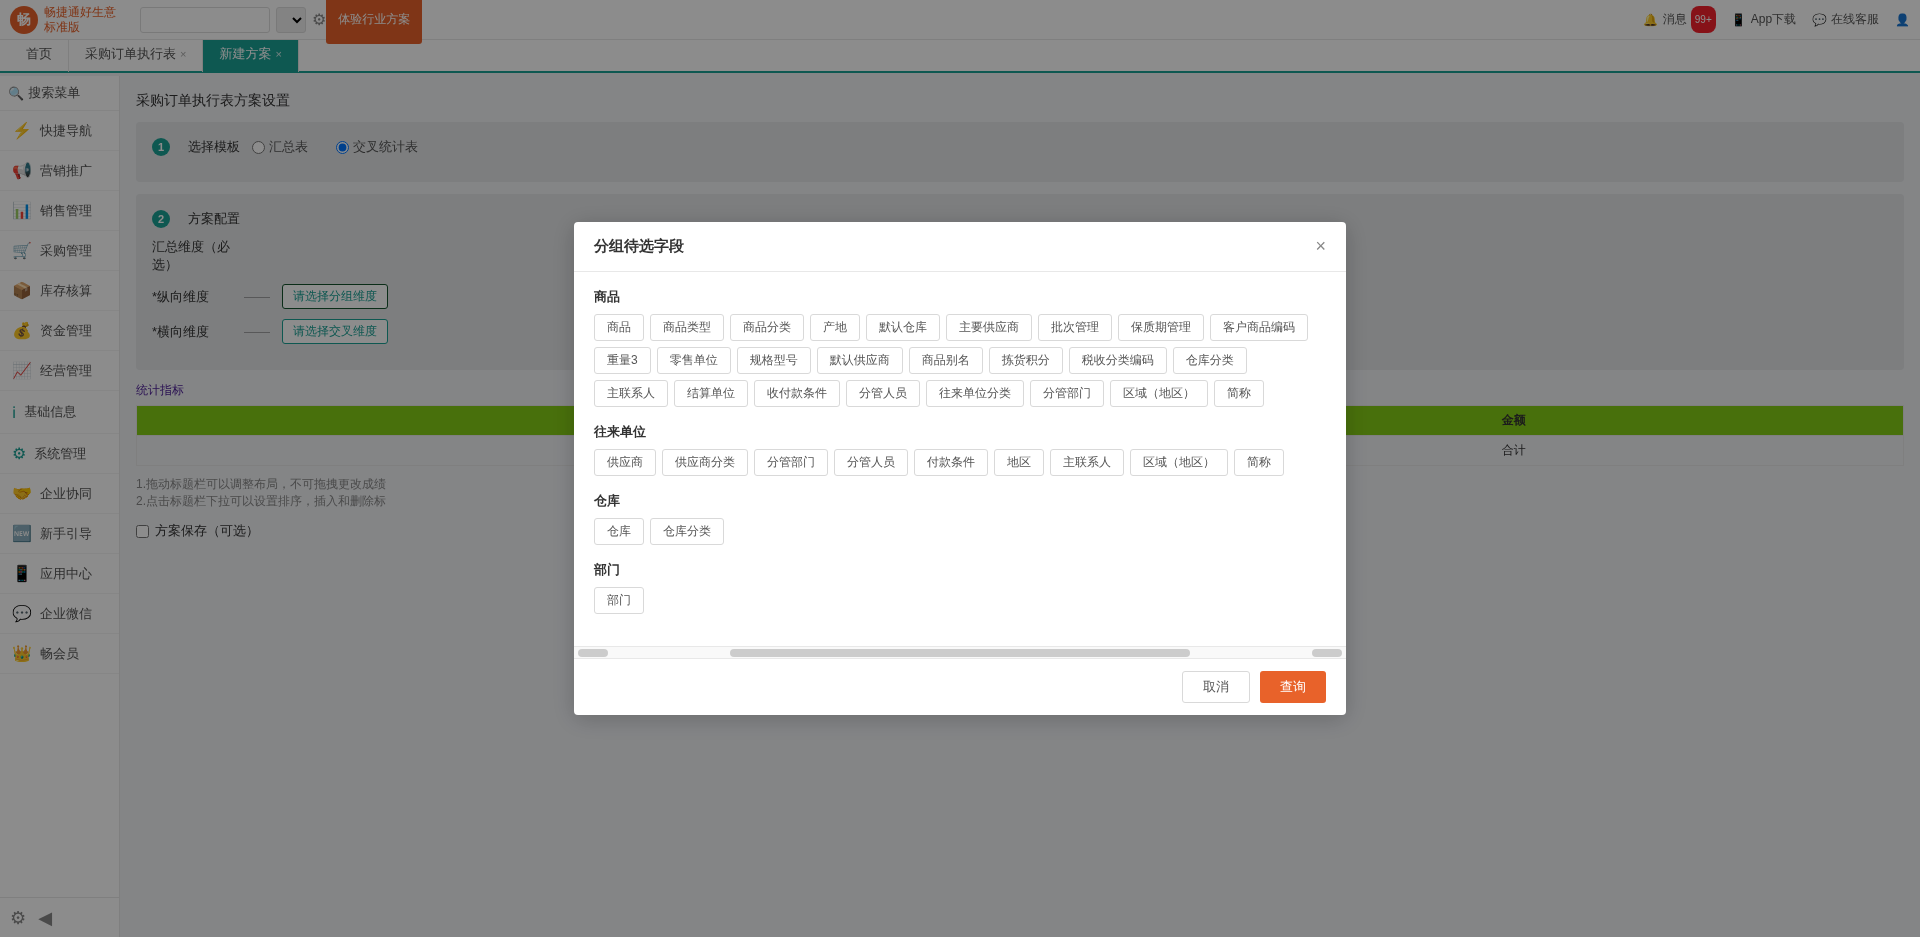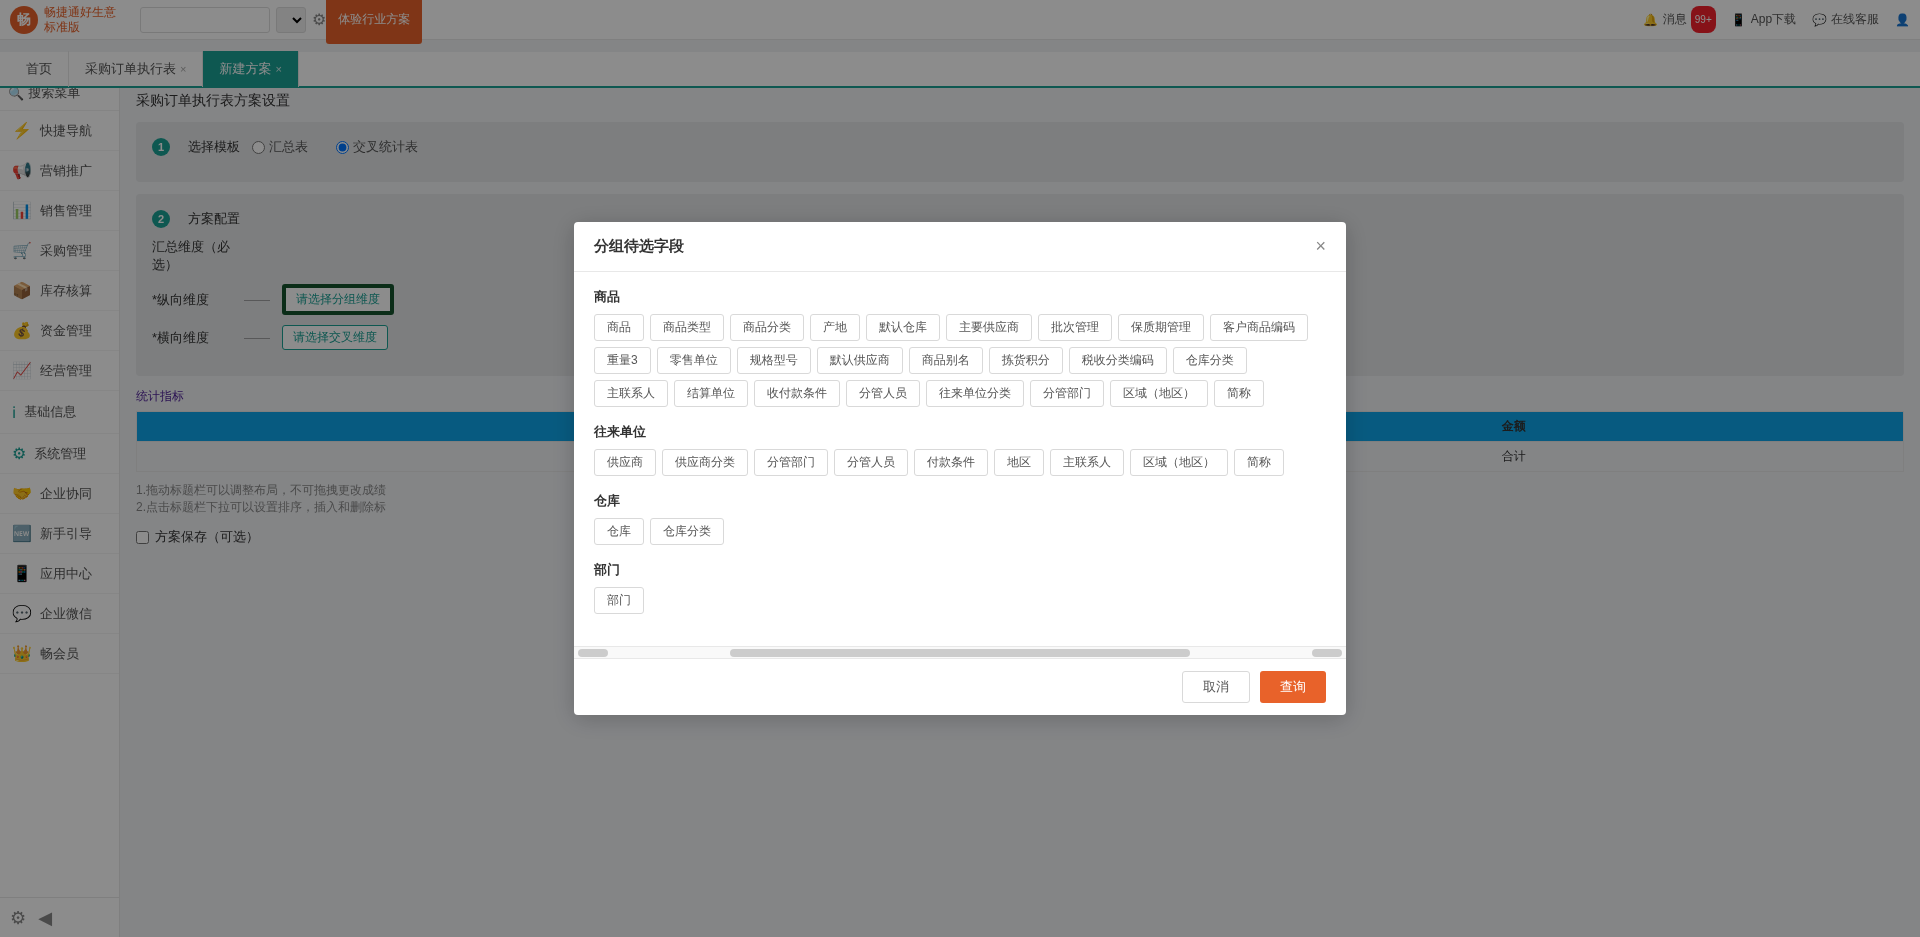--- a/index.html
+++ b/index.html
@@ -64,21 +64,21 @@
 
     
     .tab-bar {
       height: 36px;
       background: #fff;
       border-bottom: 2px solid #1ba094;
       display: flex;
       align-items: center;
       padding: 0 10px;
       position: fixed;
-      top: 52px; left: 0; right: 0;
+      top: 37px; left: 0; right: 0;
       z-index: 99;
     }
     .tab-item {
       height: 36px; line-height: 36px;
       padding: 0 16px;
       font-size: 13px;
       cursor: pointer;
       color: #555;
       border-right: 1px solid #e8e8e8;
       display: flex; align-items: center; gap: 4px;
@@ -261,21 +261,21 @@
     .stats-table {
       width: 100%;
       border-collapse: collapse;
       font-size: 12px;
     }
     .stats-table th, .stats-table td {
       border: 1px solid #e8e8e8;
       padding: 6px 10px;
       text-align: center;
     }
-    .stats-table th { background: #0ea5e9; }
+    .stats-table th { background: #84cc16; }
 
     
     .gear-icon { font-size: 16px; cursor: pointer; color: #888; }
 
     .hint-text { font-size: 12px; color: #888; }
   </style>
 </head>
 <body>
 
 <div class="top-header">
@@ -422,21 +422,21 @@
     <div class="form-row">
       <span class="step-badge">2</span>
       <span>方案配置</span>
     </div>
     <div class="form-row">
       <span class="form-label">汇总维度（必选）</span>
     </div>
     <div class="form-row">
       <span class="form-label">*纵向维度</span>
       <span style="color:#999;">——</span>
-      <button style="border:4px solid #14532d;background:#fff;color:#1ba094;padding:3px 10px;border-radius:3px;font-size:12px;cursor:pointer;">请选择分组维度</button>
+      <button style="border:1px solid #14532d;background:#fff;color:#1ba094;padding:3px 10px;border-radius:3px;font-size:12px;cursor:pointer;">请选择分组维度</button>
     </div>
     <div class="form-row">
       <span class="form-label">*横向维度</span>
       <span style="color:#999;">——</span>
       <button style="border:1px solid #1ba094;background:#fff;color:#1ba094;padding:3px 10px;border-radius:3px;font-size:12px;cursor:pointer;">请选择交叉维度</button>
     </div>
   </div>
 
   <div class="stats-section">
     <div style="font-size:12px;color:#4c1d95;margin-bottom:6px;">统计指标</div>

